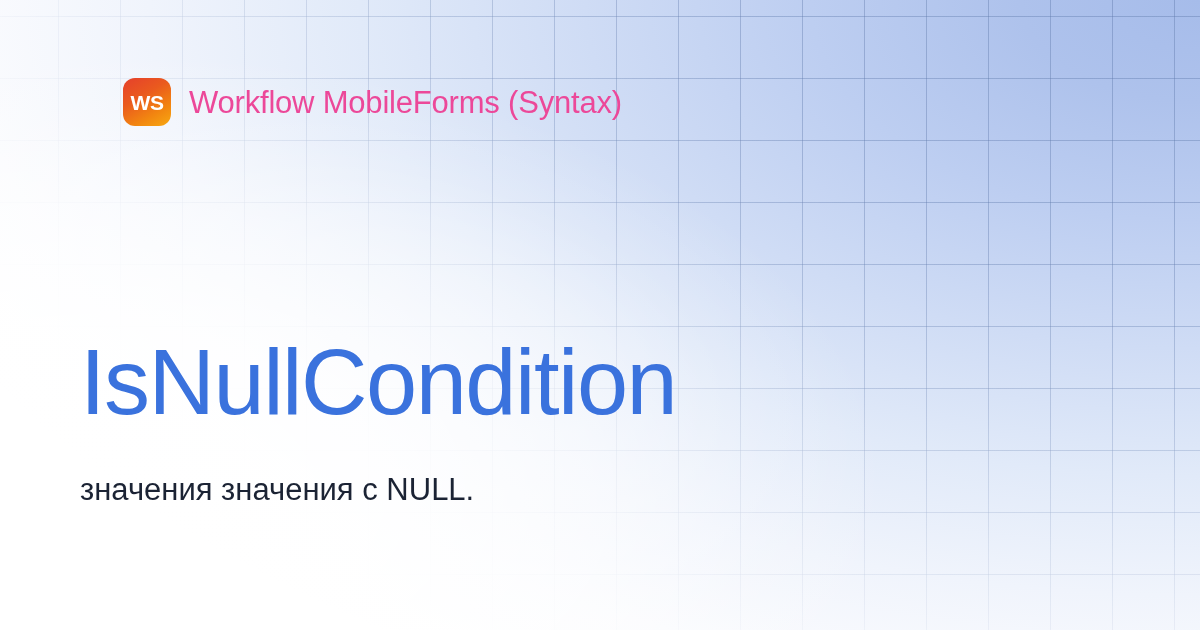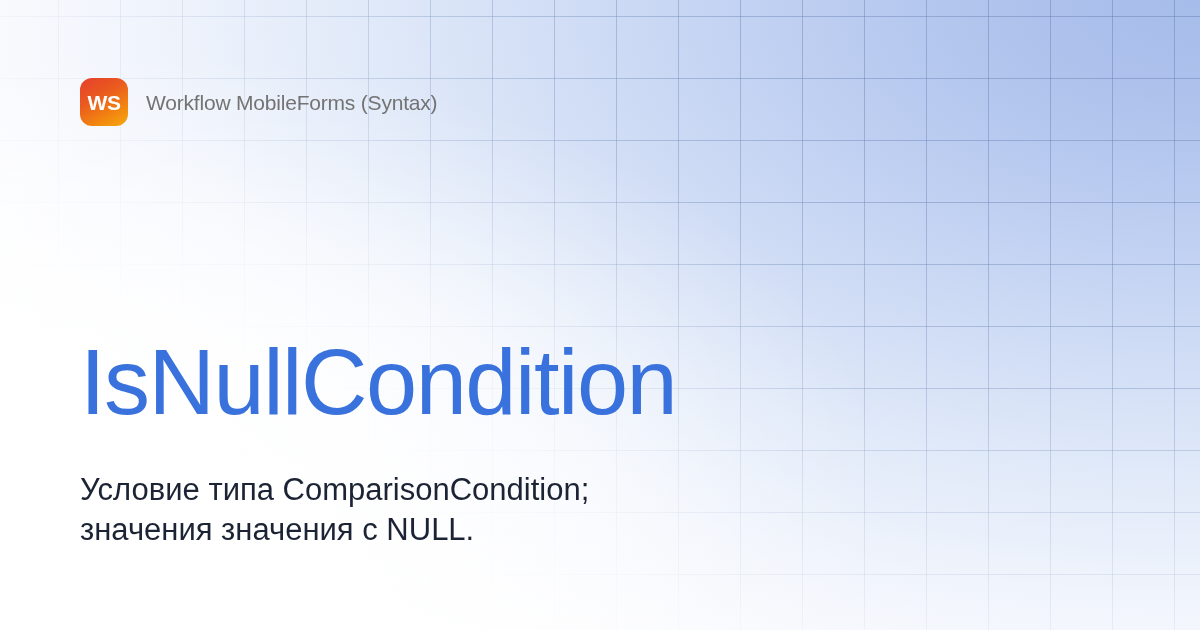--- a/index.html
+++ b/index.html
@@ -99,34 +99,35 @@
 
   .brand-logo {
     width: 48px;
     height: 48px;
     border-radius: 12px;
     background: linear-gradient(150deg, #e5402c 0%, #ea5a1e 38%, #f28610 72%, #f7a911 100%);
     display: flex;
     align-items: center;
     justify-content: center;
     flex: none;
+    margin-left: 43px;
   }
 
   .brand-logo-text {
     color: #ffffff;
     font-size: 21px;
     font-weight: bold;
     letter-spacing: -0.5px;
     line-height: 1;
     font-family: "Liberation Sans", sans-serif;
   }
 
   .brand-title {
-    font-size: 21px;
-    color: #737373;
+    font-size: 31px;
+    color: #ec4899;
     letter-spacing: -0.2px;
     white-space: nowrap;
     line-height: 1;
     text-align: right;
   }
 
   .headline {
     position: absolute;
     left: 80px;
     top: 336px;
@@ -167,18 +168,17 @@
     <div class="brand">
       <div class="brand-logo">
         <span class="brand-logo-text">WS</span>
       </div>
       <div class="brand-title">Workflow MobileForms (Syntax)</div>
     </div>
 
     <div class="headline">IsNullCondition</div>
 
     <div class="description">
-      <span class="desc-line">Условие типа ComparisonCondition;</span>
       <span class="desc-line">значения значения с NULL.</span>
     </div>
 
   </div>
 </div>
 
 </body></html>

